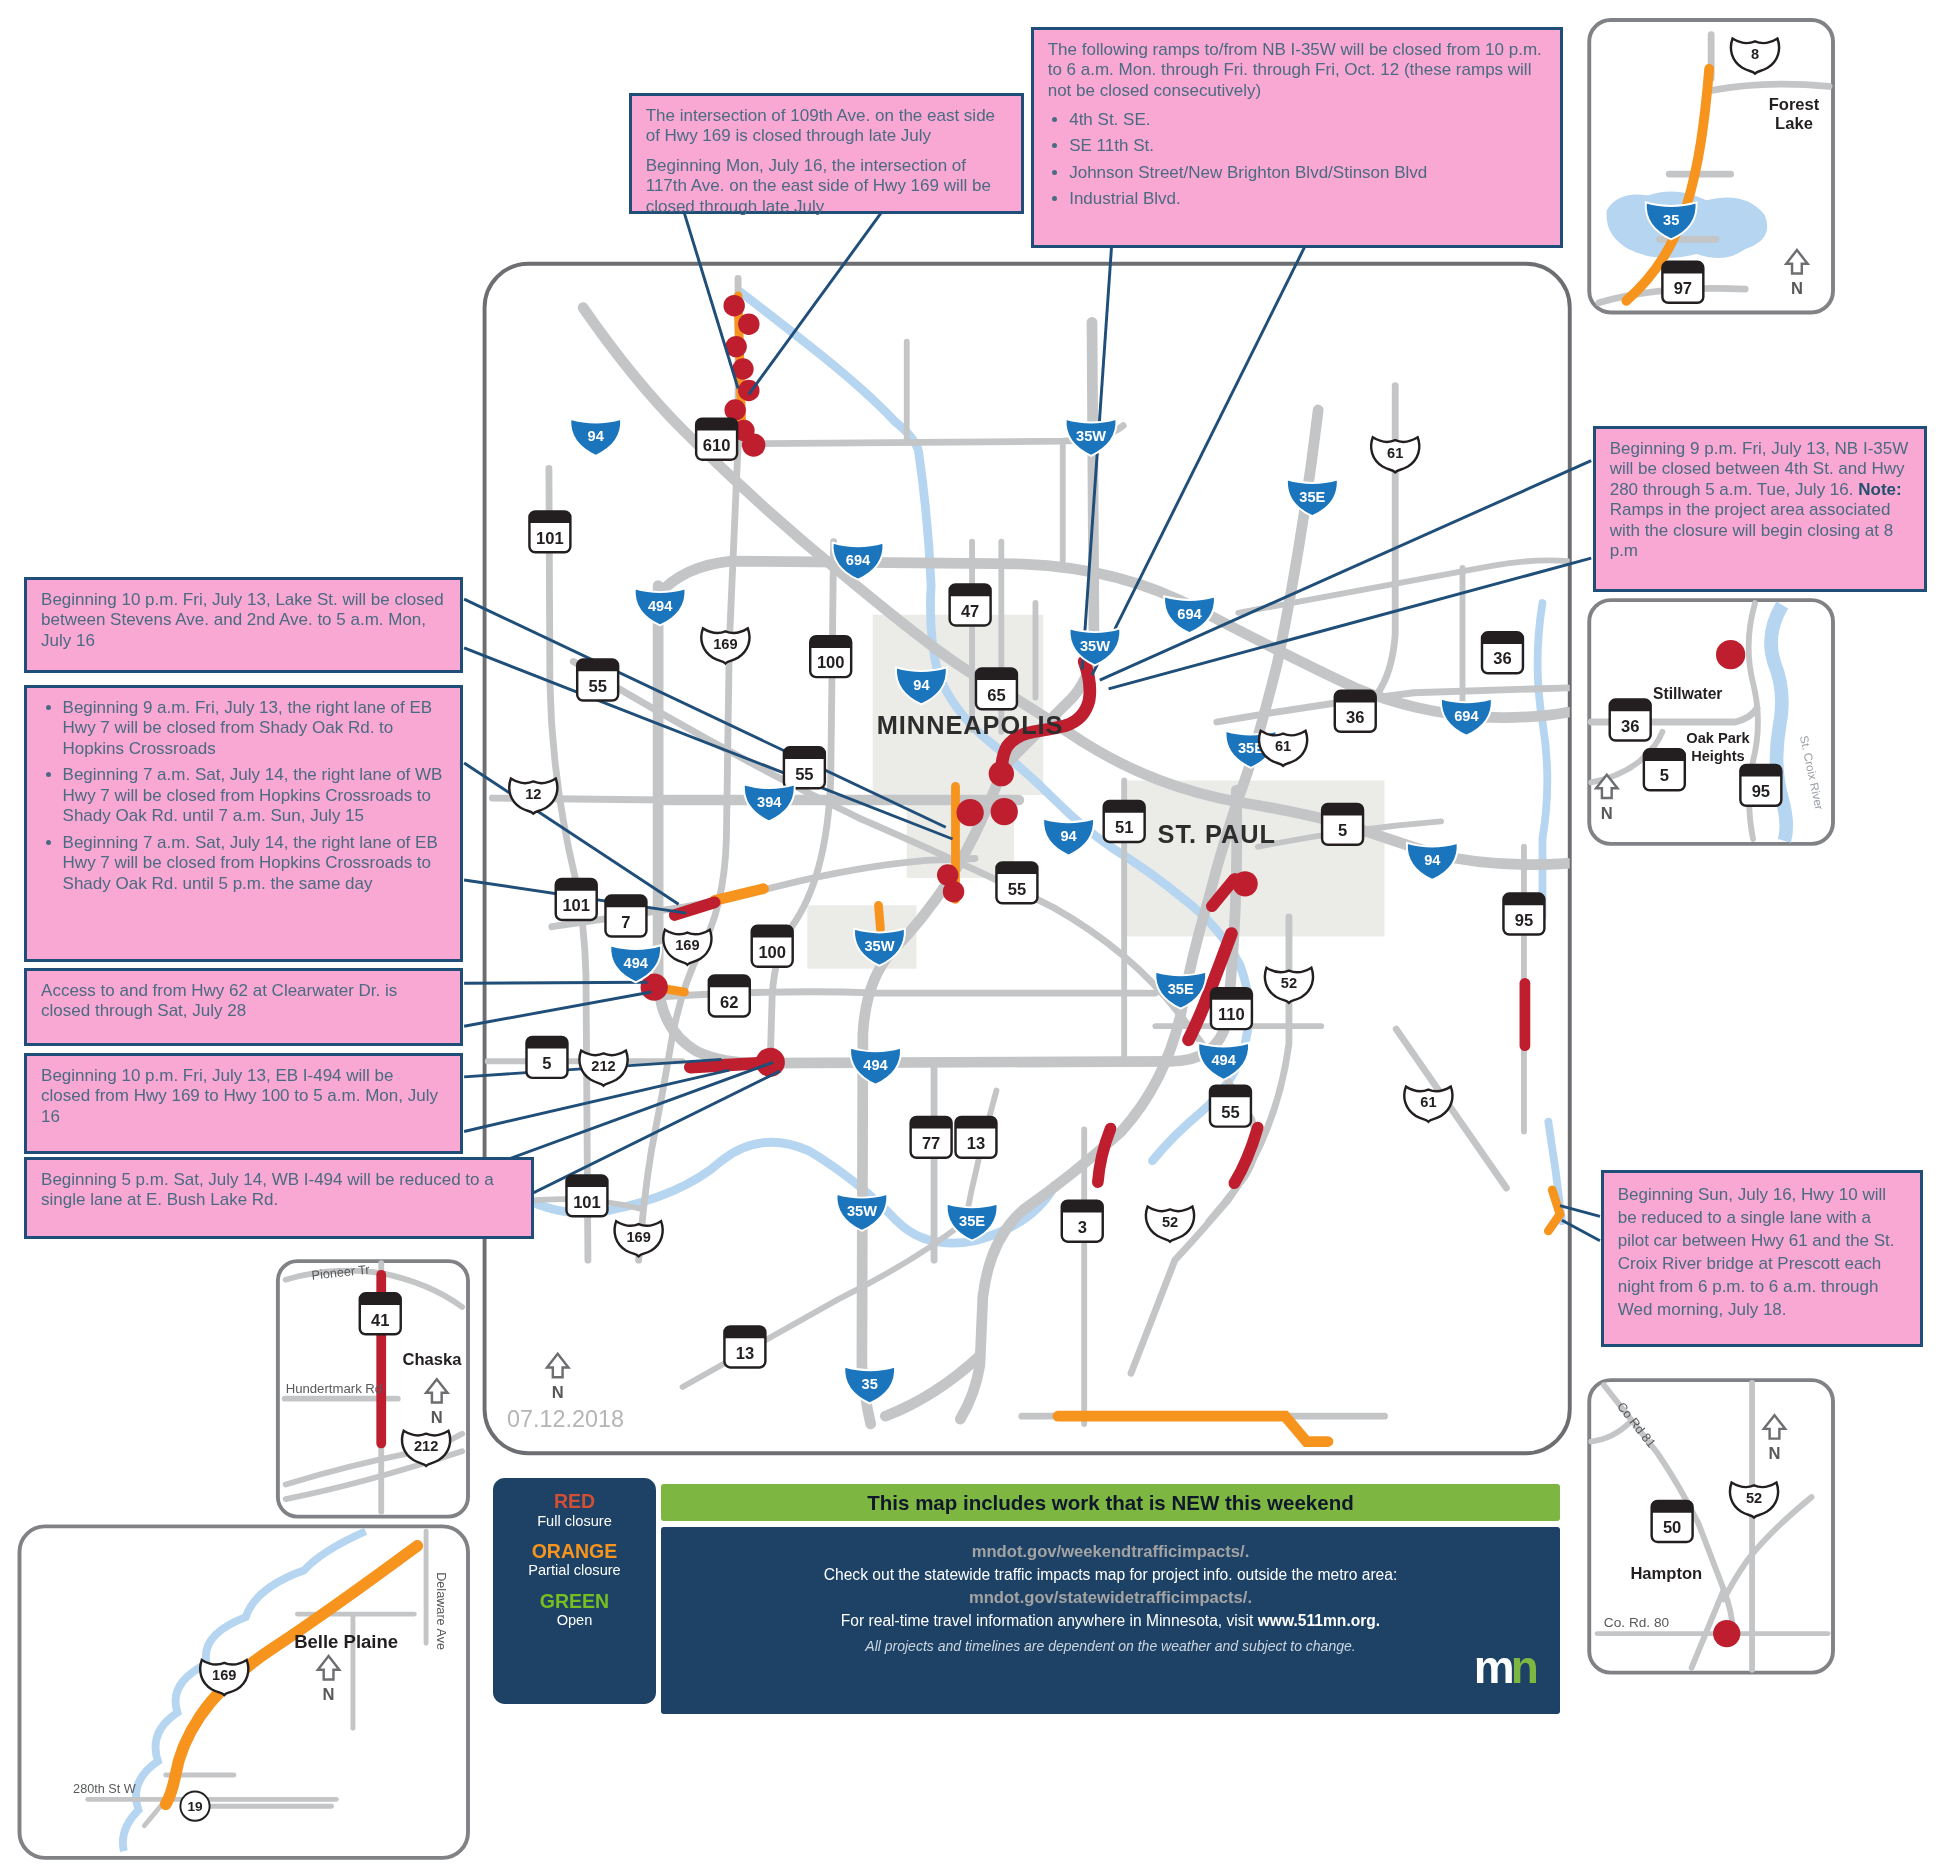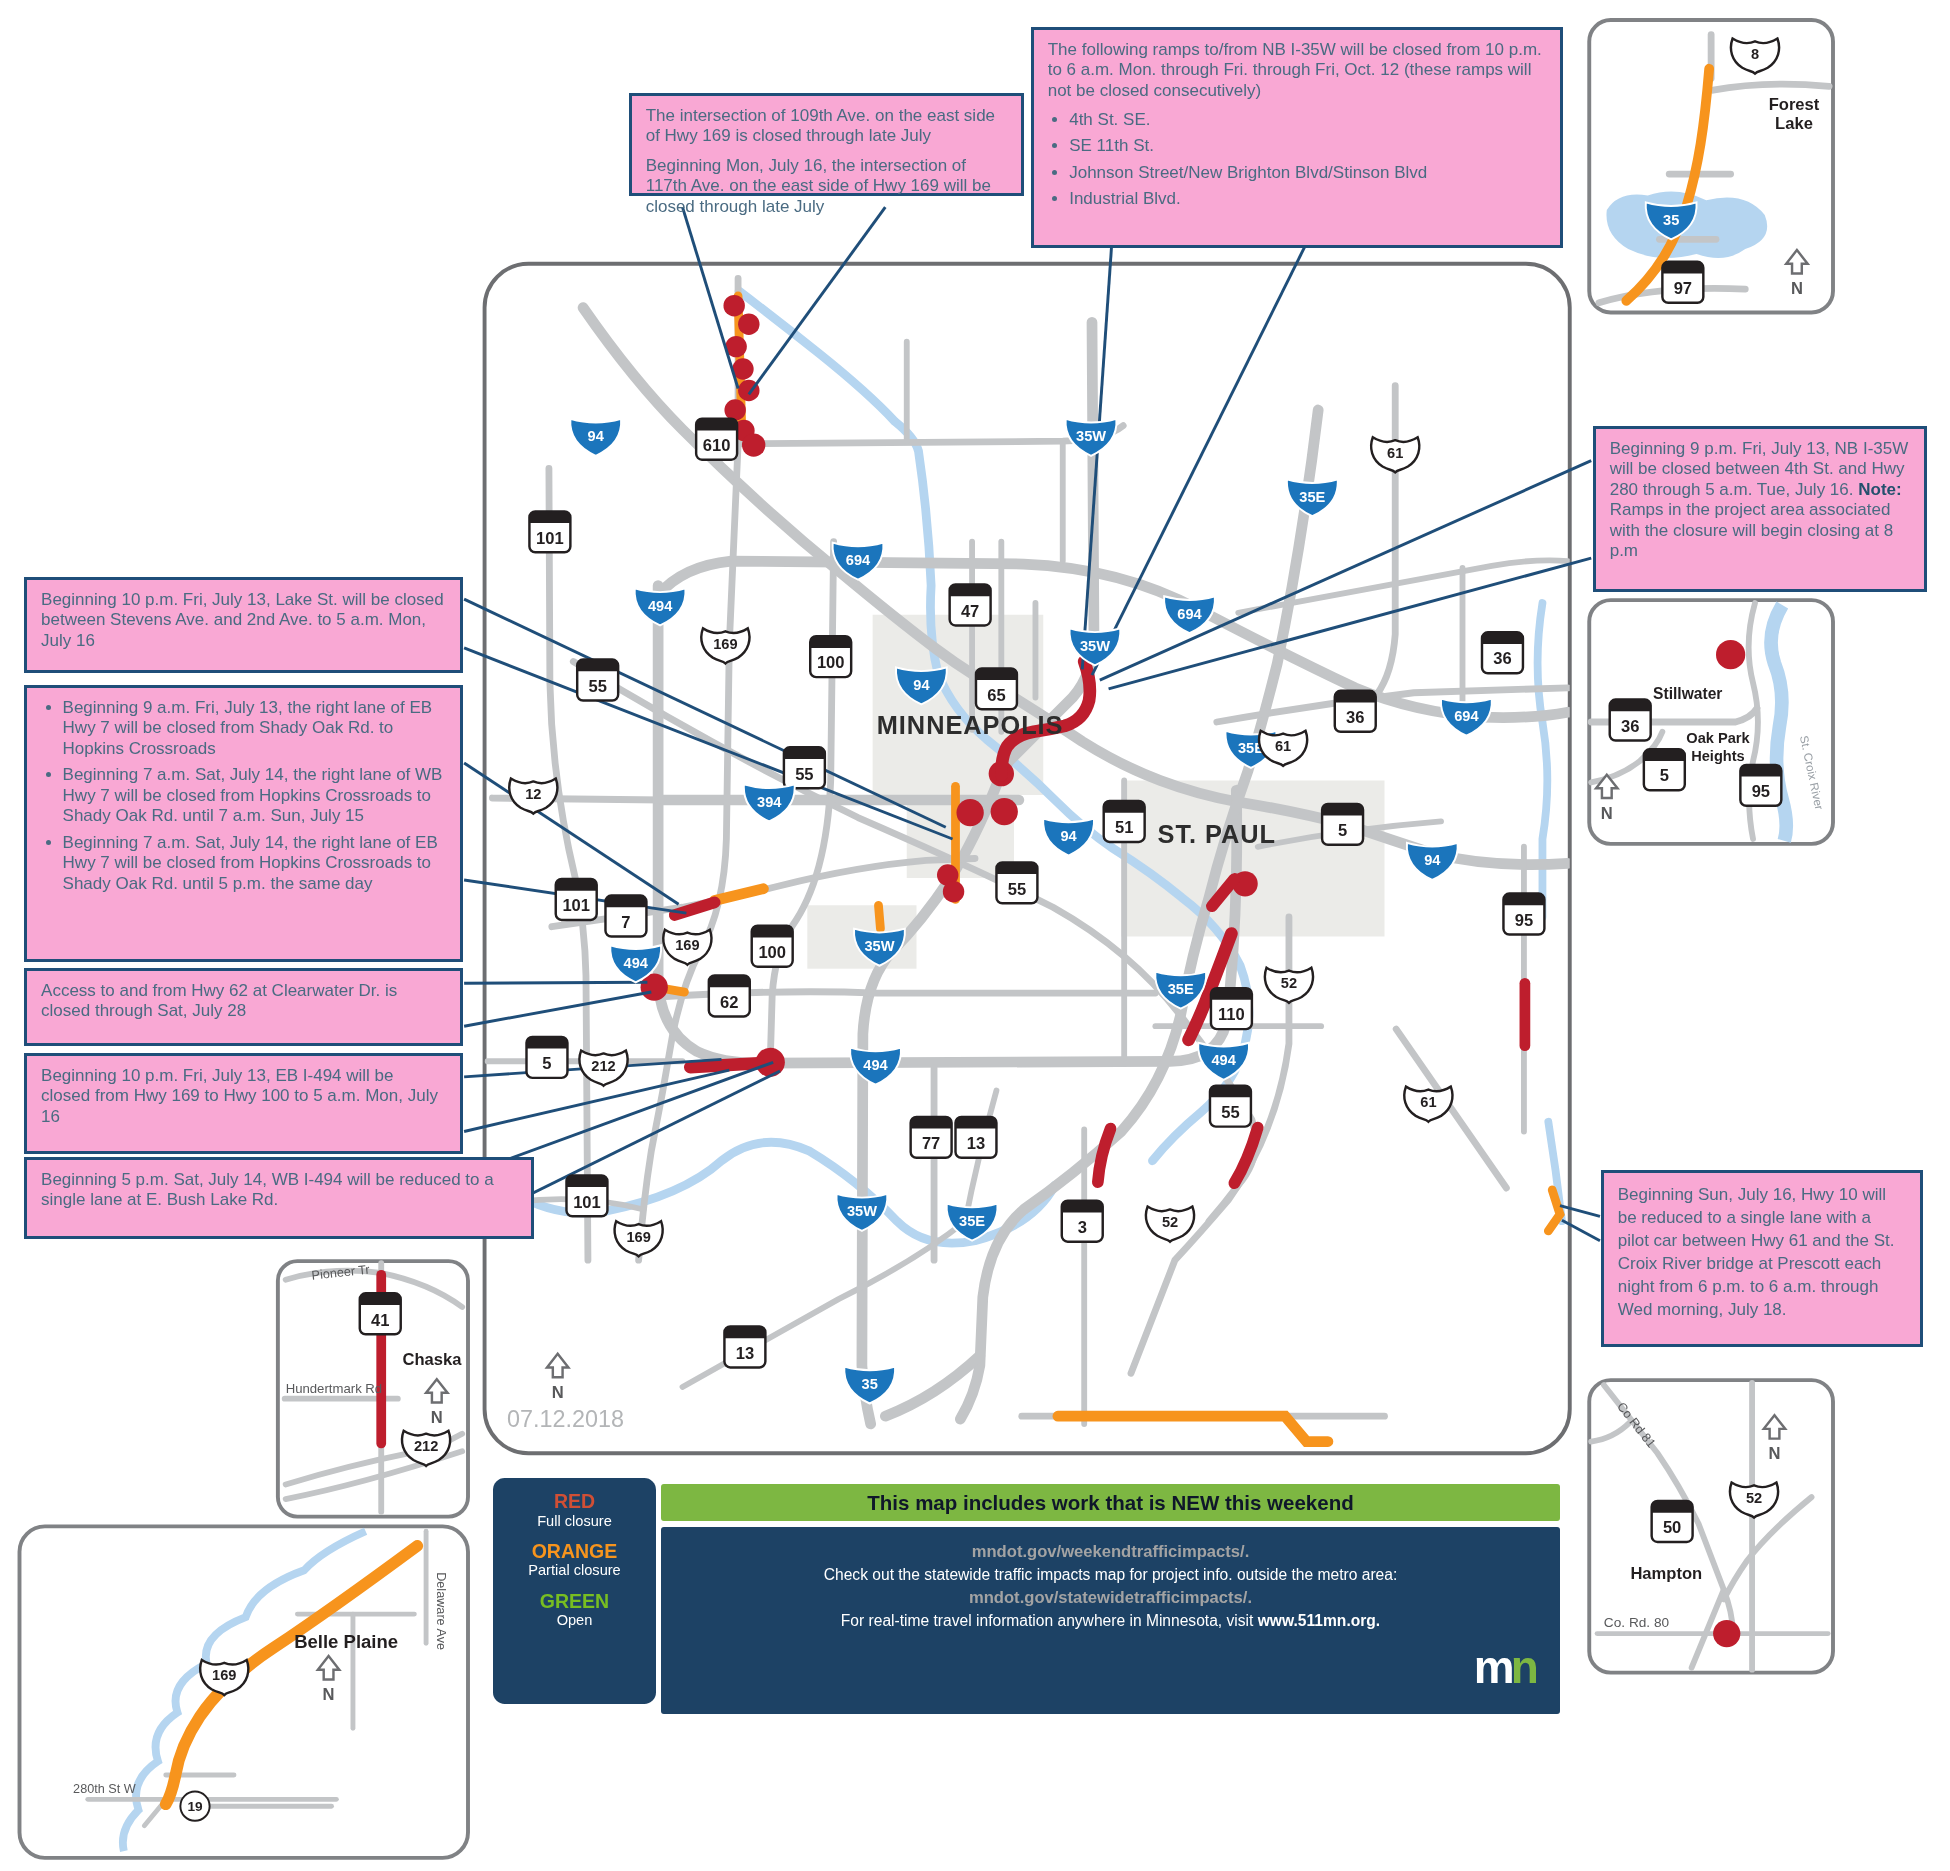--- a/index.html
+++ b/index.html
@@ -553,21 +553,21 @@
     <text class="inset-t" style="font-size:19px" x="355" y="1690">Belle Plaine</text>
     <text class="road-t" transform="translate(448,1612) rotate(90)">Delaware Ave</text>
     <text class="road-t" x="75" y="1838">280th St W</text>
     <g>
           <use href="#north-p" transform="translate(337,1712)" fill="#fff" stroke="#6d6e71" stroke-width="2.5"></use>
           <text class="north-t" x="337" y="1743">N</text>
         </g>
   </g>
 </svg>
 
-<div class="callout" id="co-109th" style="left:629px;top:93px;width:395px;height:103px;">
+<div class="callout" id="co-109th" style="left:629px;top:93px;width:395px;height:121px;">
   <p>The intersection of 109th Ave. on the east side of Hwy 169 is closed through late July</p>
   <p>Beginning Mon, July 16, the intersection of 117th Ave. on the east side of Hwy 169 will be closed through late July</p>
 </div>
 
 <div class="callout" id="co-ramps" style="left:1031px;top:27px;width:532px;height:221px;">
   <p>The following ramps to/from NB I-35W will be closed from 10 p.m. to 6 a.m. Mon. through Fri. through Fri, Oct. 12 (these ramps will not be closed consecutively)</p>
   <ul>
     <li>4th St. SE.</li>
     <li>SE 11th St.</li>
     <li>Johnson Street/New Brighton Blvd/Stinson Blvd</li>
@@ -616,17 +616,18 @@
   <div class="legend-desc">Open</div>
 </div>
 
 <div class="banner">This map includes work that is NEW this weekend</div>
 
 <div class="info-box">
   <div class="gold">mndot.gov/weekendtrafficimpacts/.</div>
   <div>Check out the statewide traffic impacts map for project info. outside the metro area:</div>
   <div class="gold">mndot.gov/statewidetrafficimpacts/.</div>
   <div><span>For real-time travel information anywhere in Minnesota, visit </span><span class="boldwhite">www.511mn.org.</span></div>
+  <div class="disclaimer">All projects and timelines are dependent on the weather and subject to change.</div>
   <div class="logo"><span class="m">m</span><span class="n">n</span></div>
 </div>
 
 </div>
 
 
 </body></html>

